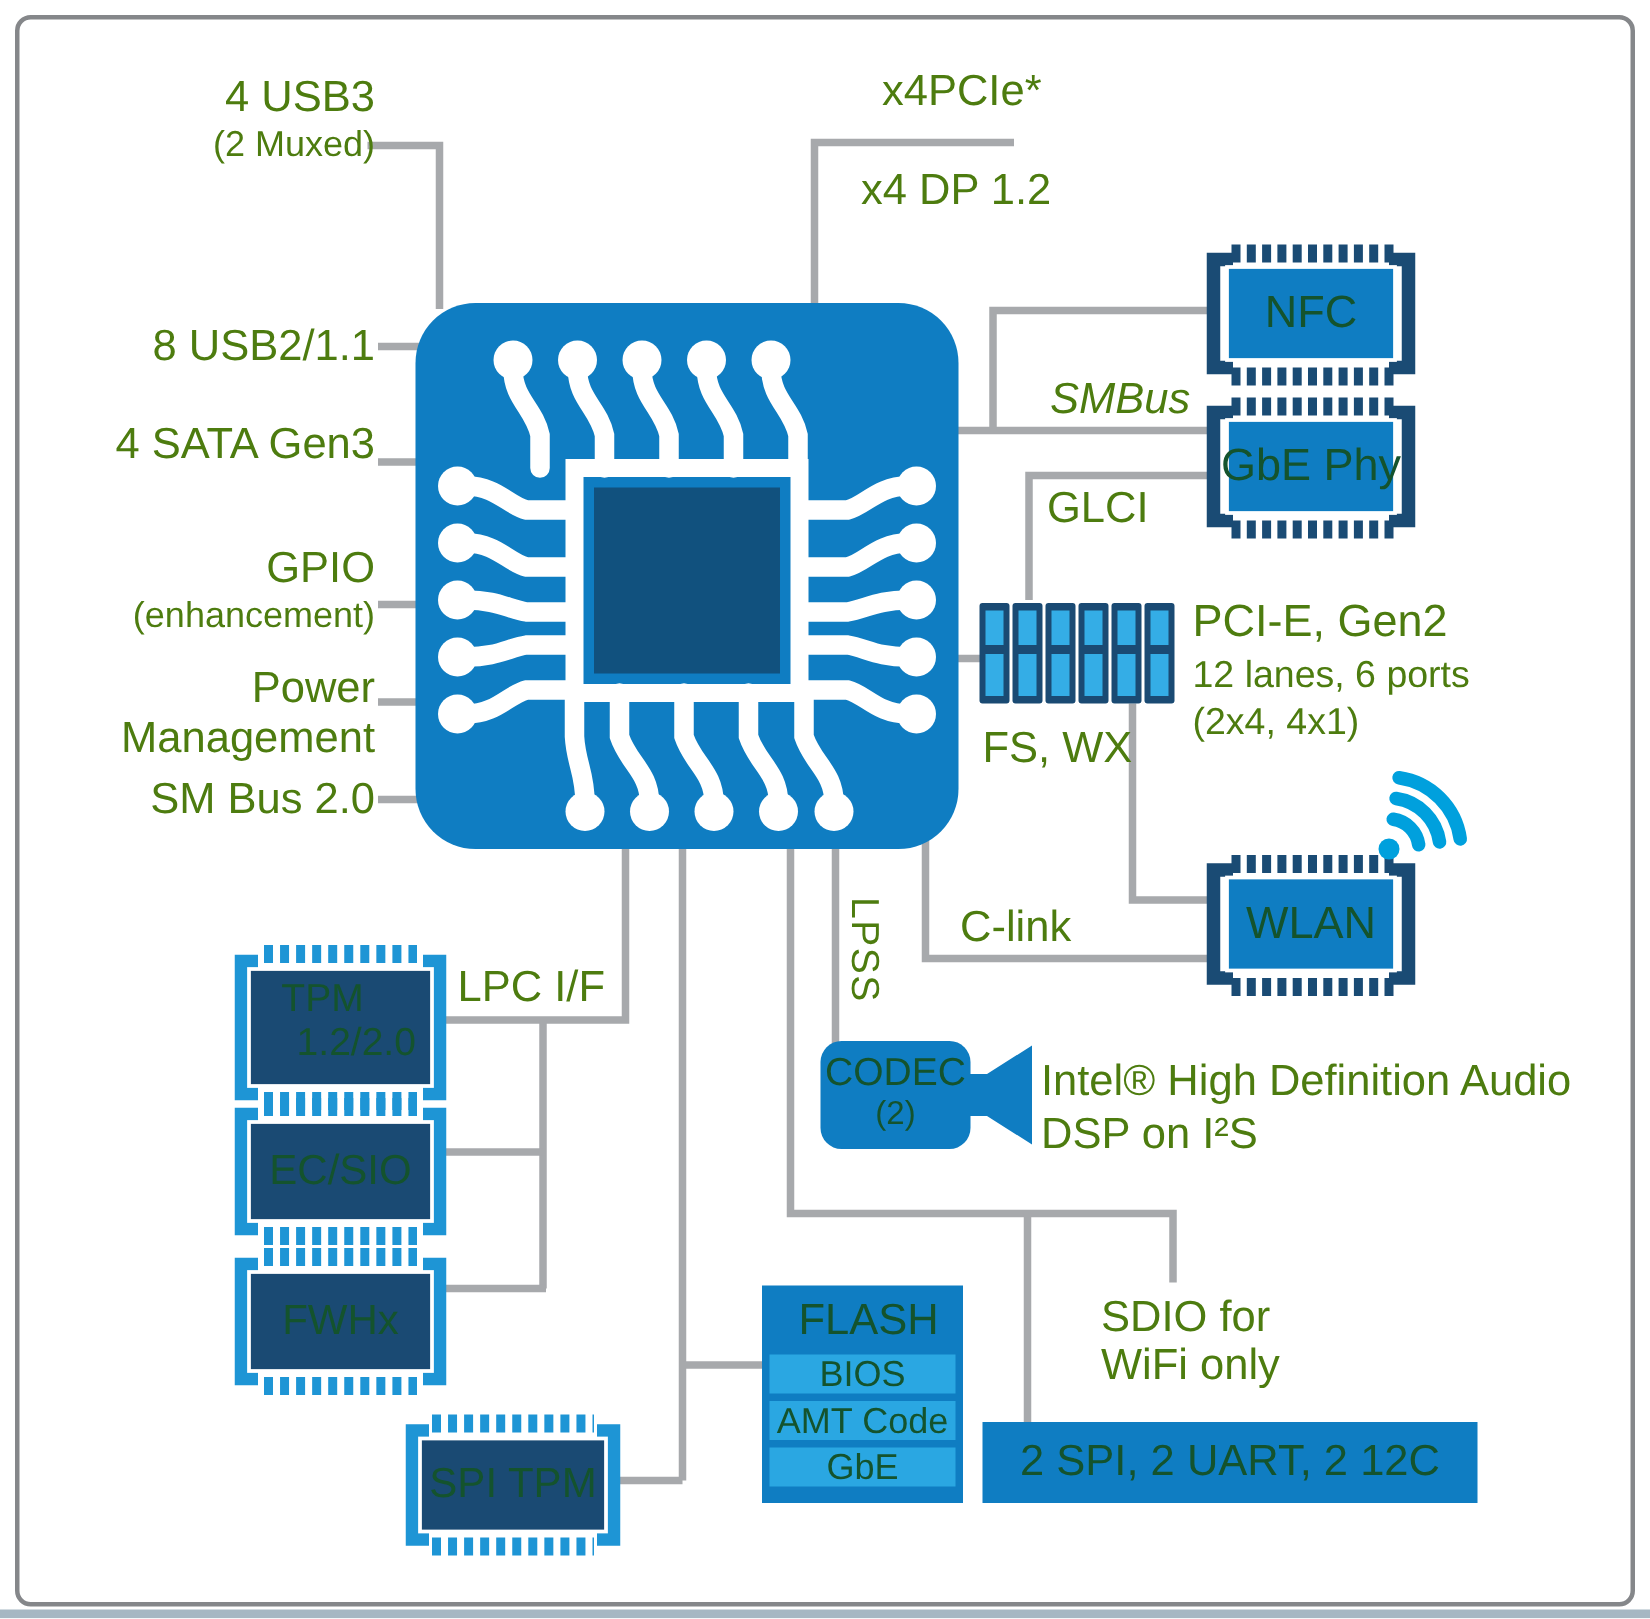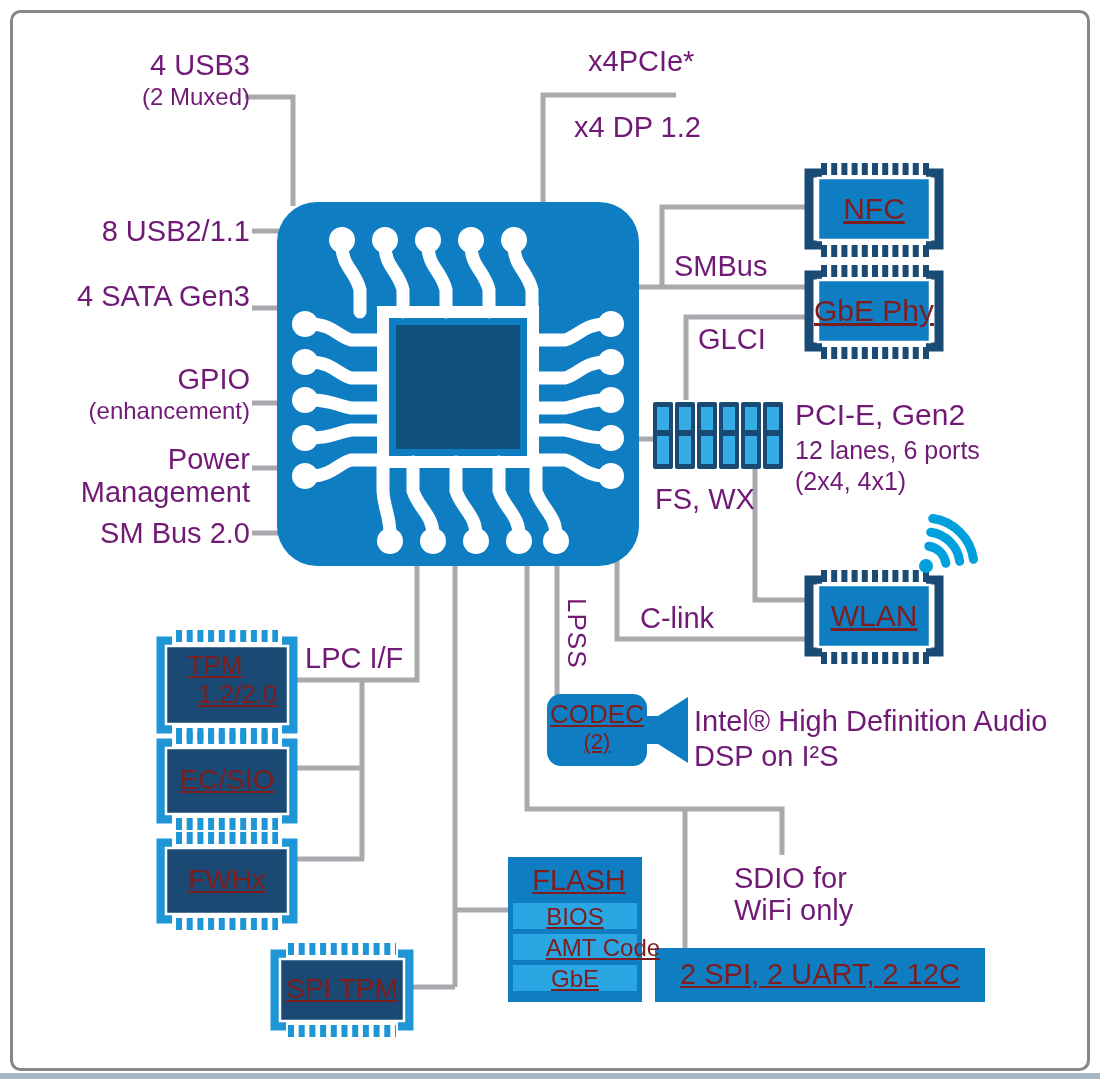--- a/index.html
+++ b/index.html
@@ -2,26 +2,26 @@
 <html><head>
 <meta charset="utf-8">
 <style>
   html,body{margin:0;padding:0;background:#fff;}
   .stage{
     position:relative;width:1100px;height:1079px;overflow:hidden;background:#ffffff;
     font-family:"Liberation Sans",sans-serif;
   }
   .gfx{position:absolute;left:0;top:0;z-index:1;}
   .lbl{
-    position:absolute;z-index:2;color:#701a75;line-height:1.05;white-space:nowrap;
+    position:absolute;z-index:2;color:#4d7c0f;line-height:1.05;white-space:nowrap;
     font-family:"Liberation Sans",sans-serif;
   }
   .r{text-align:right;width:220px;}
   .c{text-align:center;white-space:normal;}
-  .wt{color:#7f1d1d;text-decoration:underline;}
+  .wt{color:#14532d;}
   .f30{font-size:30px;}
   .f29{font-size:29px;}
   .f28{font-size:28px;}
   .f26{font-size:26px;}
   .f25{font-size:25px;}
   .f24{font-size:24px;}
   .f22{font-size:22px;}
   .vert{writing-mode:vertical-rl;letter-spacing:1px;}
   .wire{stroke:#a7a9ac;stroke-width:5;fill:none;}
   .tooth-n{stroke:#1a4b74;stroke-width:12;stroke-dasharray:6 4.2;}
@@ -234,21 +234,21 @@
 
 <div class="lbl r f29" style="right:850px;top:216px;">8 USB2/1.1</div>
 <div class="lbl r f29" style="right:850px;top:281px;">4 SATA Gen3</div>
 <div class="lbl r f29" style="right:850px;top:364px;">GPIO</div>
 <div class="lbl r f24" style="right:850px;top:398px;">(enhancement)</div>
 <div class="lbl r f29" style="right:850px;top:477px;">Management</div>
 <div class="lbl r f29" style="right:850px;top:444px;">Power</div>
 <div class="lbl r f29" style="right:850px;top:518px;">SM Bus 2.0</div>
 
 <div class="lbl c wt f30" style="left:818px;top:193px;width:112px;">NFC</div>
-<div class="lbl f29" style="left:674px;top:251px;">SMBus</div>
+<div class="lbl f29" style="left:700px;top:251px;font-style:italic;">SMBus</div>
 <div class="lbl c wt f30" style="left:813px;top:295px;width:122px;">GbE Phy</div>
 <div class="lbl f29" style="left:698px;top:324px;">GLCI</div>
 <div class="lbl f30" style="left:795px;top:399px;">PCI-E, Gen2</div>
 <div class="lbl f25" style="left:795px;top:437px;">12 lanes, 6 ports</div>
 <div class="lbl f25" style="left:795px;top:468px;">(2x4, 4x1)</div>
 <div class="lbl f29" style="left:655px;top:484px;">FS, WX</div>
 <div class="lbl f29" style="left:640px;top:603px;">C-link</div>
 <div class="lbl c wt f30" style="left:818px;top:600px;width:112px;">WLAN</div>
 
 <div class="lbl vert f26" style="left:563px;top:598px;">LPSS</div>
@@ -259,20 +259,20 @@
 
 <div class="lbl f29" style="left:305px;top:643px;">LPC I/F</div>
 <div class="lbl c wt f26" style="left:166px;top:652px;width:98px;">TPM</div>
 <div class="lbl c wt f26" style="left:166px;top:681px;width:143px;">1.2/2.0</div>
 <div class="lbl c wt f28" style="left:166px;top:765px;width:122px;">EC/SIO</div>
 <div class="lbl c wt f28" style="left:166px;top:865px;width:122px;">FWHx</div>
 <div class="lbl c wt f28" style="left:280px;top:974px;width:124px;">SPI TPM</div>
 
 <div class="lbl c wt f29" style="left:508px;top:865px;width:142px;">FLASH</div>
 <div class="lbl c wt f24" style="left:513px;top:904px;width:124px;">BIOS</div>
-<div class="lbl c wt f24" style="left:513px;top:935px;width:124px;padding-left:28px;">AMT Code</div>
+<div class="lbl c wt f24" style="left:513px;top:935px;width:124px;">AMT Code</div>
 <div class="lbl c wt f24" style="left:513px;top:966px;width:124px;">GbE</div>
 
 <div class="lbl f29" style="left:734px;top:863px;">SDIO for</div>
 <div class="lbl f29" style="left:734px;top:895px;">WiFi only</div>
 <div class="lbl c wt f29" style="left:655px;top:959px;width:330px;">2 SPI, 2 UART, 2 12C</div>
 
 </div>
 
 </body></html>

